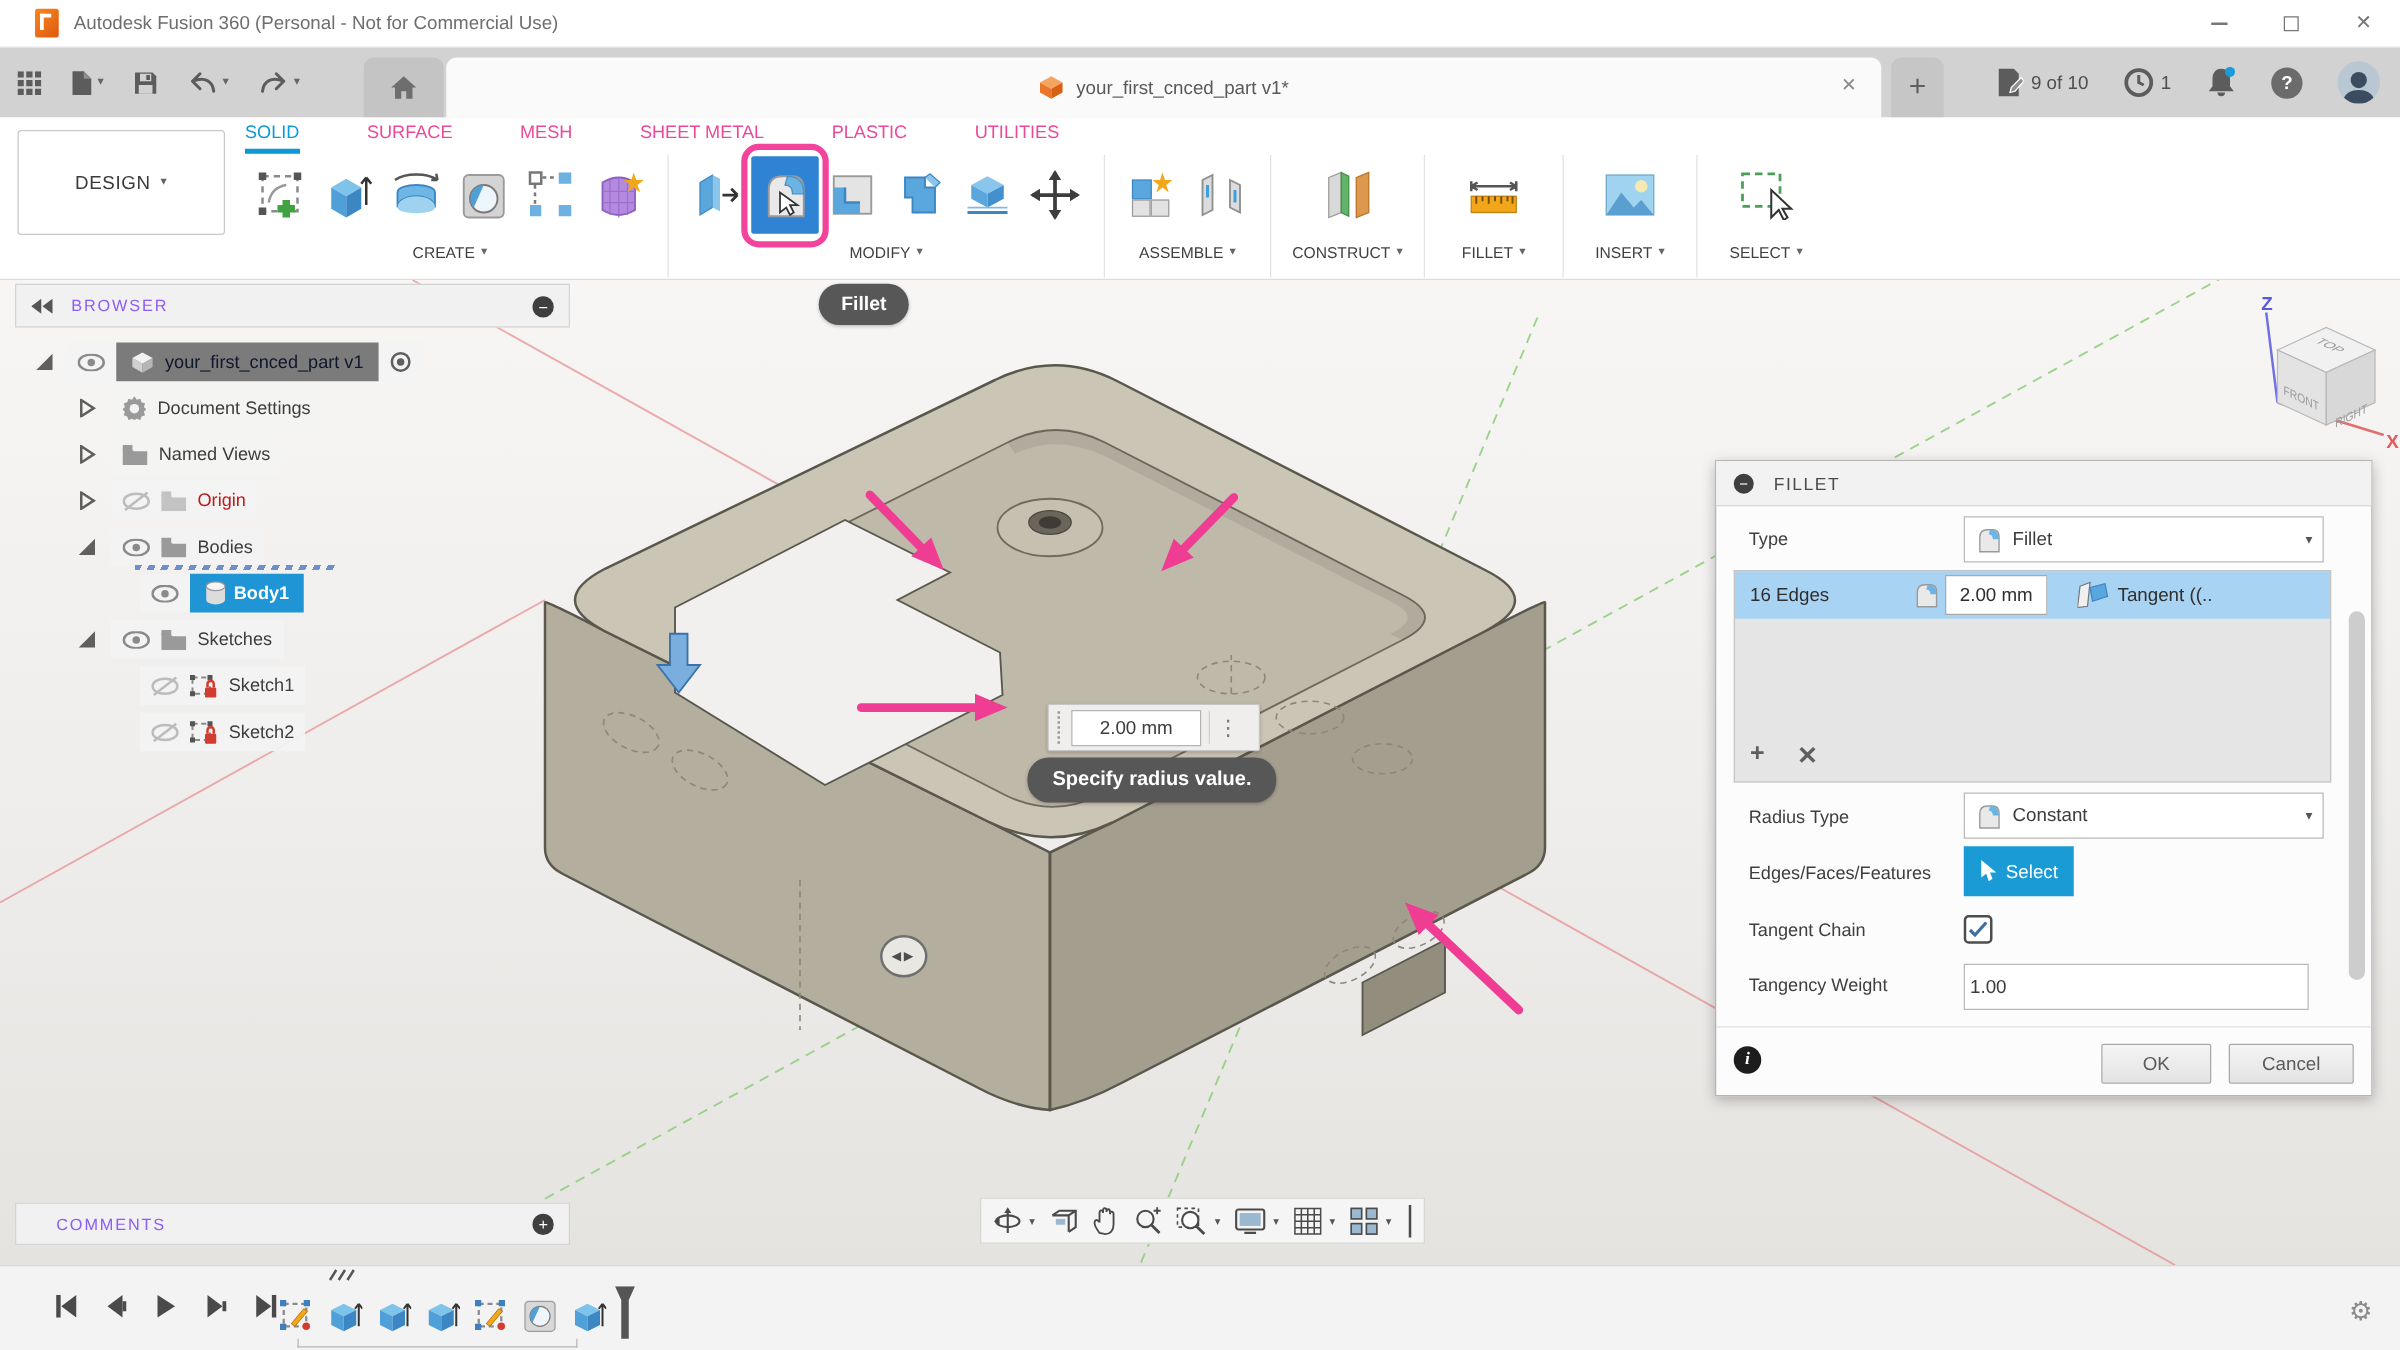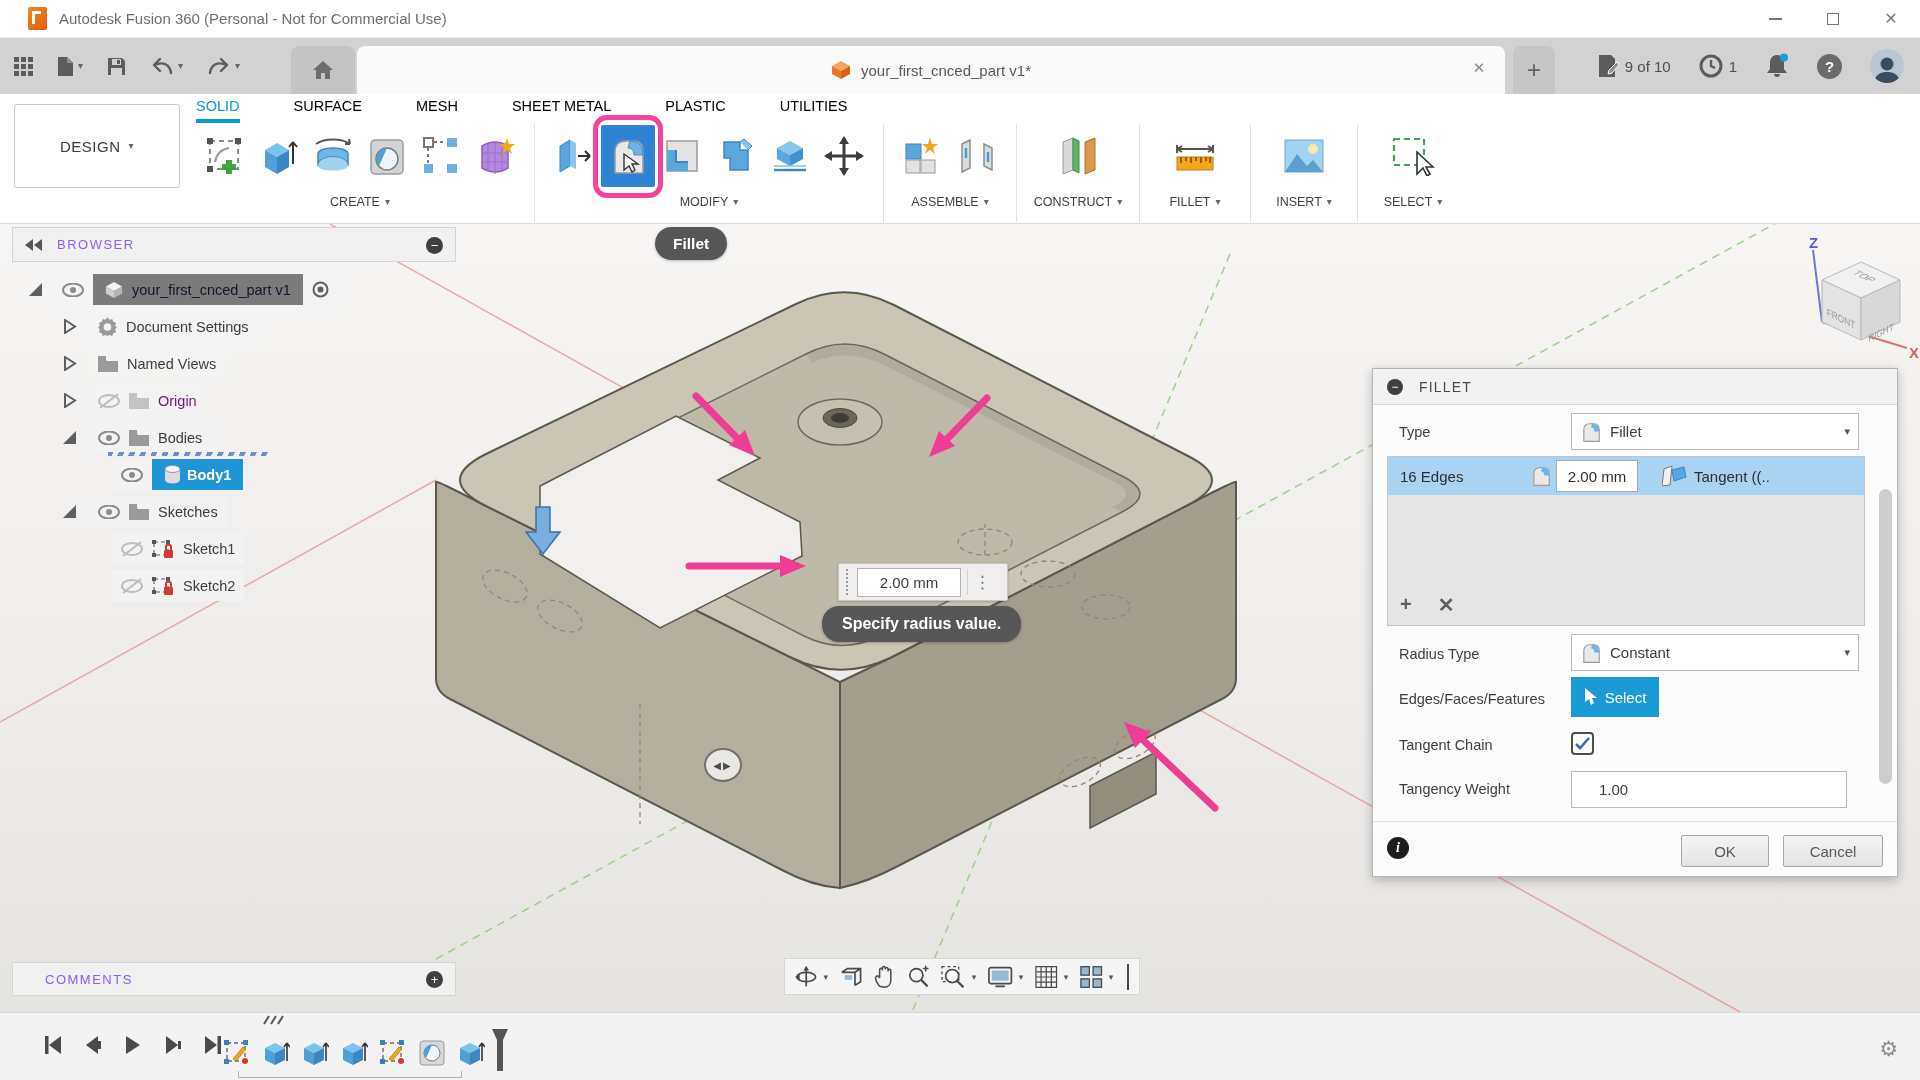--- a/index.html
+++ b/index.html
@@ -31,21 +31,21 @@
   #plustab{position:absolute;left:1513px;top:8px;width:42px;height:48px;background:#c6c6c6;border-radius:8px 8px 0 0;display:flex;align-items:center;justify-content:center;font-size:24px;color:#5f5f5f}
   #tr-icons{position:absolute;right:16px;top:0;height:56px;display:flex;align-items:center;gap:28px}
   .tri-item{display:flex;align-items:center;gap:6px;font-size:15px;color:#4f4f4f}
   .help-circ{width:25px;height:25px;border-radius:50%;background:#6b6b6b;color:#fff;font-weight:bold;font-size:15px;display:flex;align-items:center;justify-content:center}
   .avatar{width:34px;height:34px;border-radius:50%;background:#b9c7d2;overflow:hidden;display:flex;align-items:flex-end;justify-content:center}
 
   
   #ribbon{position:absolute;left:0;top:94px;width:1920px;height:130px;background:#fff;border-bottom:1px solid #dcdcdc}
   #designbox{position:absolute;left:14px;top:10px;width:166px;height:84px;border:1px solid #c9c9c9;border-radius:3px;display:flex;align-items:center;justify-content:center;gap:8px;font-size:15px;letter-spacing:.5px;color:#3a3a3a}
   #rtabs{position:absolute;left:196px;top:4px;display:flex;height:25px}
-  .rtab{font-size:14.5px;color:#000000;margin-right:54px;padding-bottom:4px}
+  .rtab{font-size:14.5px;color:#ec4899;margin-right:54px;padding-bottom:4px}
   .rtab.active{color:#0a99d5;border-bottom:4px solid #0a99d5}
   #rgroups{position:absolute;left:186px;top:30px;display:flex;height:98px}
   .rgroup{display:flex;flex-direction:column;align-items:center;padding:0 12px}
   .rgroup + .rgroup{border-left:1px solid #e2e2e2}
   .grow{display:flex;align-items:center;height:64px}
   .tib{width:54px;height:62px;display:flex;align-items:center;justify-content:center;position:relative}
   .tib.active{background:#2e83d4;border-radius:2px}
   .pink-ring{position:absolute;left:-8px;top:-10px;right:-8px;bottom:-11px;border:5px solid #f2449c;border-radius:14px;pointer-events:none}
   .glabel{font-size:12.5px;color:#3f3f3f;margin-top:7px;display:flex;align-items:center;gap:5px}
 
@@ -59,21 +59,21 @@
   
   .panelbar{position:absolute;left:12px;width:444px;height:35px;background:#f1f1f1;border:1px solid #d4d4d4;display:flex;align-items:center}
   .panel-title{font-size:13px;color:#8b5cf6;letter-spacing:1.5px;margin-left:14px}
   .dark-circ{width:17px;height:17px;border-radius:50%;background:#3f3f3f;color:#fff;display:flex;align-items:center;justify-content:center;font-size:13px;line-height:1;position:absolute;right:12px;top:9px}
   #tree{position:absolute;left:12px;top:47px;width:460px}
   .trow{height:37px;display:flex;align-items:center;font-size:14.5px;color:#3d3d3d}
   .chip{background:rgba(243,243,243,.93);padding:5px 9px;display:flex;align-items:center;gap:9px;height:31px}
   .blk-dark{background:#7b7b7b;color:#0f172a;padding:4px 12px;display:flex;align-items:center;gap:9px;height:31px}
   .blk-blue{background:#1f95d6;color:#fff;font-weight:bold;padding:4px 12px;display:flex;align-items:center;gap:6px;height:31px}
   .tri{width:15px;height:15px;flex:none}
-  .muted{color:#701a75}
+  .muted{color:#b91c1c}
   .drop-dash{position:absolute;left:96px;top:33px;width:160px;height:4px;background:repeating-linear-gradient(115deg,#6f8fc8 0 5px,transparent 5px 10px)}
 
   
   #rad-widget{position:absolute;left:838px;top:339px;width:170px;height:38px;background:#efeeec;border:1px solid #c6c6c6;border-radius:2px;display:flex;align-items:center;box-shadow:0 1px 3px rgba(0,0,0,.2)}
   .drag-dots{width:6px;height:26px;border-left:2px dotted #9a9a9a;margin:0 5px 0 7px}
   #rad-input{width:104px;height:29px;background:#fff;border:1px solid #b3b3b3;font-size:15px;color:#3c3c3c;display:flex;align-items:center;justify-content:center}
   .vdiv{width:1px;height:26px;background:#d0d0d0;margin:0 6px}
   .dots3{font-size:17px;color:#787878;line-height:1}
 
   
@@ -88,21 +88,21 @@
   .dropdown{position:absolute;height:37px;background:#fff;border:1px solid #b9b9b9;display:flex;align-items:center;padding:0 8px;gap:8px;font-size:15px;color:#3c3c3c}
   .dropdown .dd-caret{margin-left:auto;color:#555;font-size:11px}
   #dlg-list{position:absolute;left:14px;top:87px;width:478px;height:170px;background:#e5e5e5;border:1px solid #c4c4c4}
   #dlg-row{height:38px;background:#a9d3f3;display:flex;align-items:center;font-size:15px;color:#2e2e2e;overflow:hidden}
   #dlg-row .redges{margin-left:12px;width:130px}
   #row-input{width:82px;height:32px;background:#fff;border:1px solid #a9a9a9;display:flex;align-items:center;justify-content:center;font-size:15px}
   .listbtns{position:absolute;left:12px;bottom:8px;display:flex;gap:26px;font-size:20px;color:#5f5f5f;font-weight:bold}
   #dlg-scroll{position:absolute;right:5px;top:120px;width:13px;height:295px;background:#cdcdcd;border-radius:7px}
   .selbtn{position:absolute;left:198px;top:308px;width:88px;height:40px;background:#1a9bd5;color:#fff;font-size:15px;display:flex;align-items:center;justify-content:center;gap:7px}
   .checkbox{position:absolute;left:198px;top:363px;width:23px;height:23px;border:2px solid #4d4d4d;border-radius:4px;background:#fff;display:flex;align-items:center;justify-content:center}
-  .txtinput{position:absolute;left:198px;top:402px;width:276px;height:37px;background:#fff;border:1px solid #b9b9b9;font-size:15px;color:#3c3c3c;display:flex;align-items:center;padding-left:27px}
+  .txtinput{position:absolute;left:198px;top:402px;width:276px;height:37px;background:#fff;border:1px solid #b9b9b9;font-size:15px;color:#3c3c3c;display:flex;align-items:center;padding-left:4px}
   #dlg-sep{position:absolute;left:0;top:452px;width:100%;height:1px;background:#e0e0e0}
   .dbtn{position:absolute;top:466px;height:32px;background:linear-gradient(#f4f4f4,#e3e3e3);border:1px solid #a8a8a8;border-radius:2px;color:#5a5a5a;font-size:15px;display:flex;align-items:center;justify-content:center}
   .info-circ{position:absolute;left:14px;top:468px;width:22px;height:22px;border-radius:50%;background:#1d1d1d;color:#fff;font-size:14px;font-weight:bold;display:flex;align-items:center;justify-content:center;font-family:"Liberation Serif",serif;font-style:italic}
 
   
   #navbar{position:absolute;left:784px;top:734px;width:356px;height:37px;background:rgba(246,246,246,.95);border:1px solid #d6d6d6;display:flex;align-items:center;padding:0 10px;gap:12px}
   .nav-caret{font-size:9px;color:#555;margin-left:-6px}
   .nav-end{width:2px;height:26px;background:#4a4a4a;margin-left:2px}
 
   

